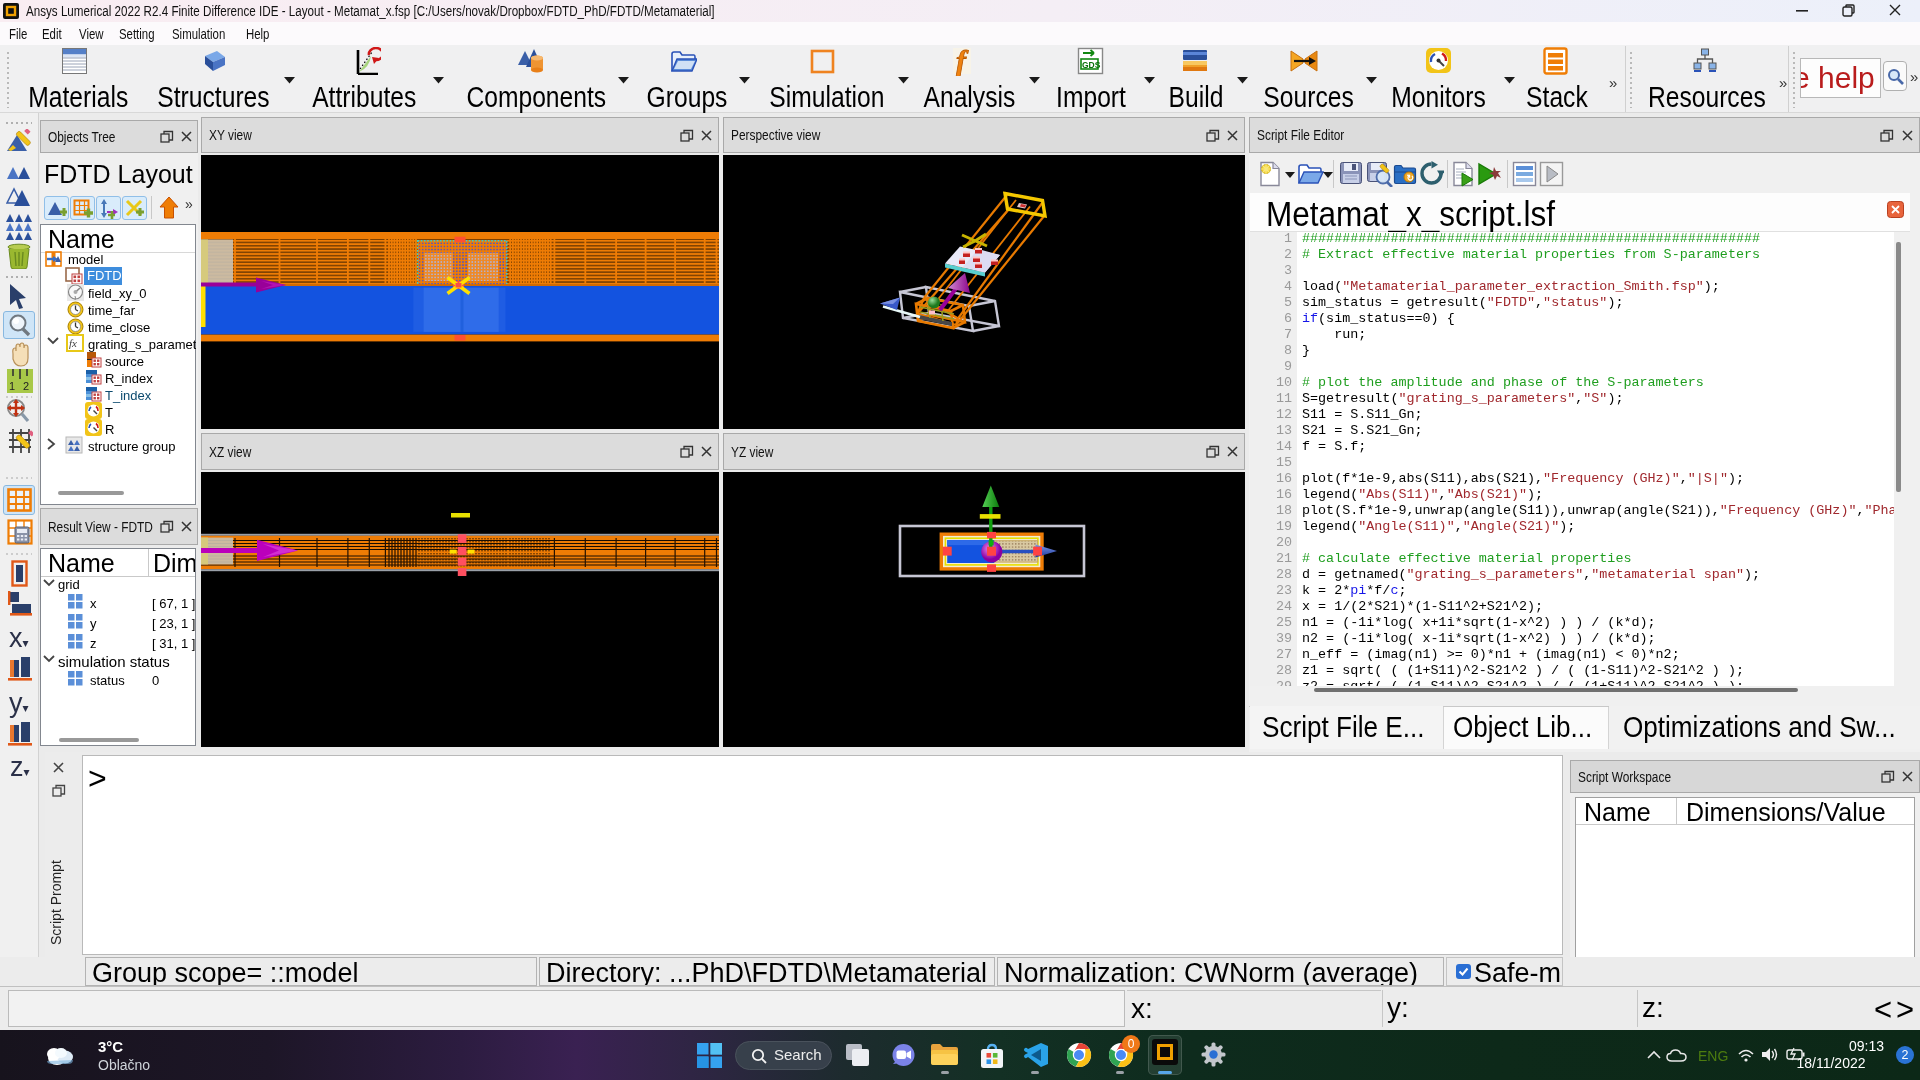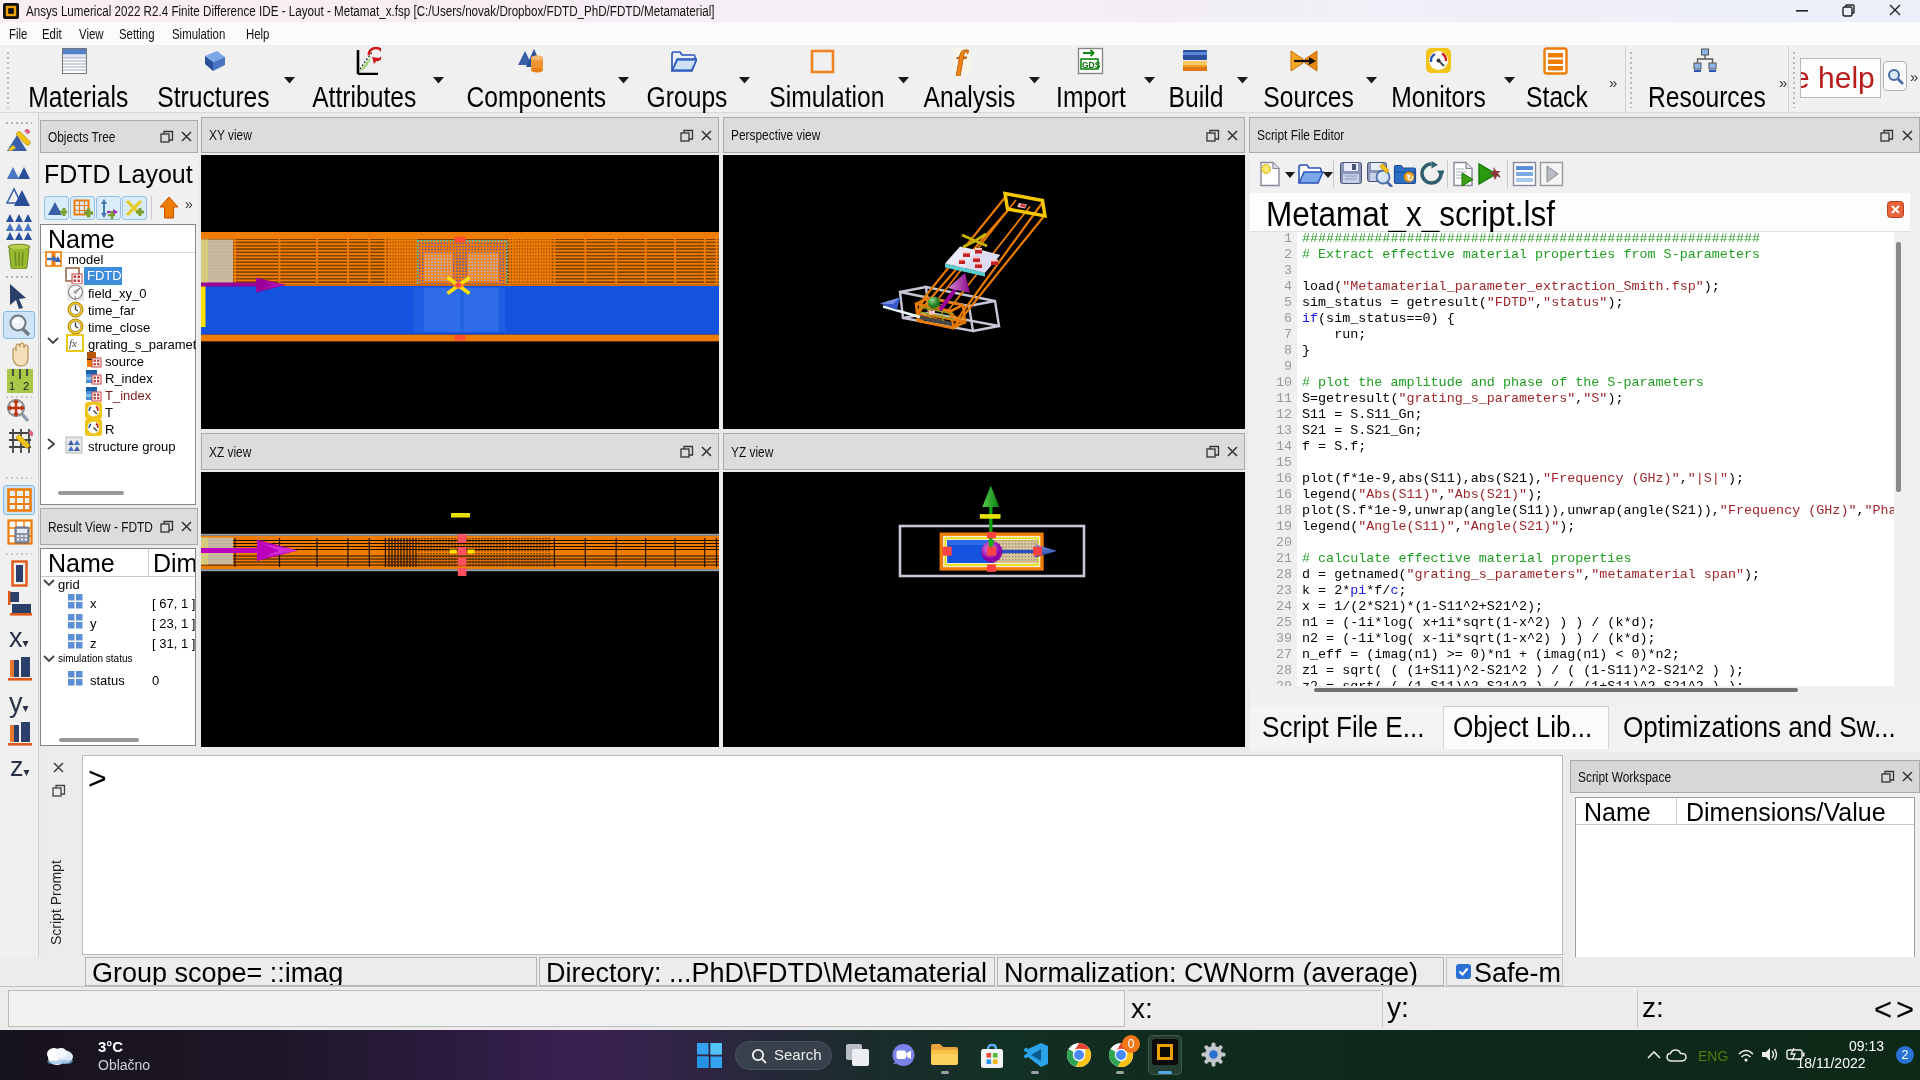--- a/index.html
+++ b/index.html
@@ -461,21 +461,21 @@
     <rect x="1" y="2" width="11" height="4" fill="#1a5fa8"></rect>
     <rect x="1" y="9" width="11" height="3" fill="#88c0e8"></rect>
     <rect x="7" y="7" width="9" height="9" fill="#fff" stroke="#c04040"></rect>
     <g fill="#c04040">
       <rect x="8.5" y="8.5" width="2.4" height="2.4"></rect>
       <rect x="12" y="8.5" width="2.4" height="2.4"></rect>
       <rect x="8.5" y="12" width="2.4" height="2.4"></rect>
       <rect x="12" y="12" width="2.4" height="2.4"></rect>
     </g>
   </svg>
-<div class="a" style="left:105px;top:388px;font-size:13px;color:#7f1d1d">T_index</div>
+<div class="a" style="left:105px;top:388px;font-size:13px;color:#0c4a6e">T_index</div>
 <svg class="a" style="left:85px;top:402px" width="17" height="17">
     <rect x="0" y="0" width="17" height="17" rx="3" fill="#f2c418"></rect>
     <circle cx="8.5" cy="8.5" r="6" fill="#fff"></circle>
     <path d="M4 9 A5 5 0 0 1 6 5" stroke="#2a52b8" stroke-width="1.6" fill="none"></path>
     <path d="M11 4.5 A5 5 0 0 1 13 9" stroke="#d01818" stroke-width="1.6" fill="none"></path>
     <path d="M8.5 8.5 L12 12" stroke="#444" stroke-width="1.4"></path>
   </svg>
 <div class="a" style="left:105px;top:405px;font-size:13px;color:#000">T</div>
 <svg class="a" style="left:85px;top:419px" width="17" height="17">
     <rect x="0" y="0" width="17" height="17" rx="3" fill="#f2c418"></rect>
@@ -544,21 +544,21 @@
       <rect x="8" y="0" width="6.5" height="6.5"></rect>
       <rect x="0" y="8" width="6.5" height="6.5"></rect>
       <rect x="8" y="8" width="6.5" height="6.5"></rect>
     </g>
   </svg>
 <div class="a" style="left:90px;top:636px;font-size:13px;color:#000">z</div>
 <div class="a" style="left:152px;top:636px;font-size:13px;color:#000">[ 31, 1 ]</div>
 <svg class="a" style="left:43px;top:655px" width="12" height="8">
     <path d="M1 1 L6 6 L11 1" stroke="#444" stroke-width="1.8" fill="none"></path>
   </svg>
-<div class="a" style="left:58px;top:653px;font-size:10px;color:#000">simulation status</div>
+<div class="a" style="left:58px;top:653px;font-size:15px;color:#000">simulation status</div>
 <svg class="a" style="left:68px;top:671px" width="15" height="15">
     <g fill="#5b8fd8">
       <rect x="0" y="0" width="6.5" height="6.5"></rect>
       <rect x="8" y="0" width="6.5" height="6.5"></rect>
       <rect x="0" y="8" width="6.5" height="6.5"></rect>
       <rect x="8" y="8" width="6.5" height="6.5"></rect>
     </g>
   </svg>
 <div class="a" style="left:90px;top:673px;font-size:13px;color:#000">status</div>
 <div class="a" style="left:152px;top:673px;font-size:13px;color:#000">0</div>
@@ -1000,21 +1000,21 @@
 <div class="a" style="left:1570px;top:793px;width:350px;height:195px;background:#efefef"></div>
 <div class="a" style="left:1575px;top:797px;width:340px;height:187px;background:#fff;border:1px solid #a0a0a0">
  <div class="a" style="left:8px;top:0px;font-size:25px;color:#000">Name</div>
  <div class="a" style="left:110px;top:0px;font-size:25px;color:#000;white-space:nowrap">Dimensions/Value</div>
  <div class="a" style="left:100px;top:0;width:1px;height:26px;background:#c9c9c9"></div>
  <div class="a" style="left:0;top:26px;width:338px;height:1px;background:#c9c9c9"></div>
 </div>
 
 <div class="a" style="left:0;top:957px;width:1920px;height:29px;background:#ececec"></div>
 <div class="cell" style="left:85px;top:957px;width:452px;height:29px">
-    <span style="position:absolute;left:6px;top:0px">Group scope= ::imag</span>
+    <span style="position:absolute;left:6px;top:0px">Group scope= ::model</span>
   </div>
 <div class="cell" style="left:539px;top:957px;width:456px;height:29px">
     <span style="position:absolute;left:6px;top:0px">Directory: ...PhD\FDTD\Metamaterial</span>
   </div>
 <div class="cell" style="left:997px;top:957px;width:447px;height:29px">
     <span style="position:absolute;left:6px;top:0px">Normalization: CWNorm (average)</span>
   </div>
 <div class="cell" style="left:1446px;top:957px;width:117px;height:29px;border-color:#c4c4c4">
  <svg class="a" style="left:9px;top:6px" width="16" height="16">
       <rect width="15" height="15" rx="3" fill="#2a6fd4"></rect>

